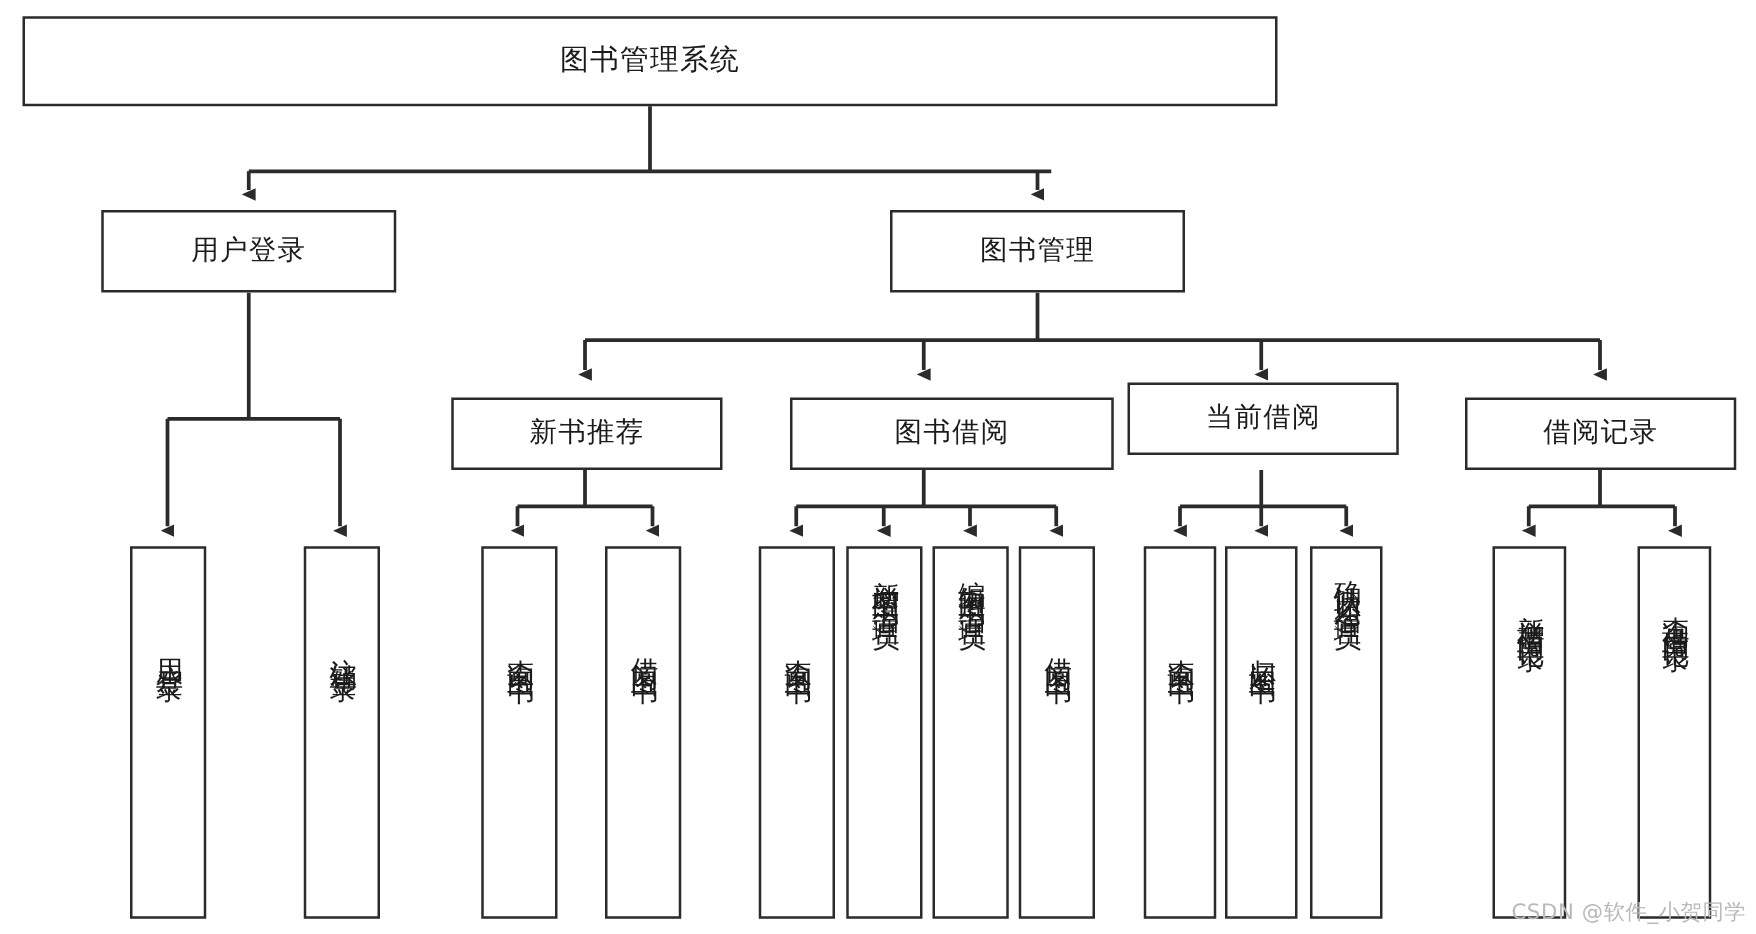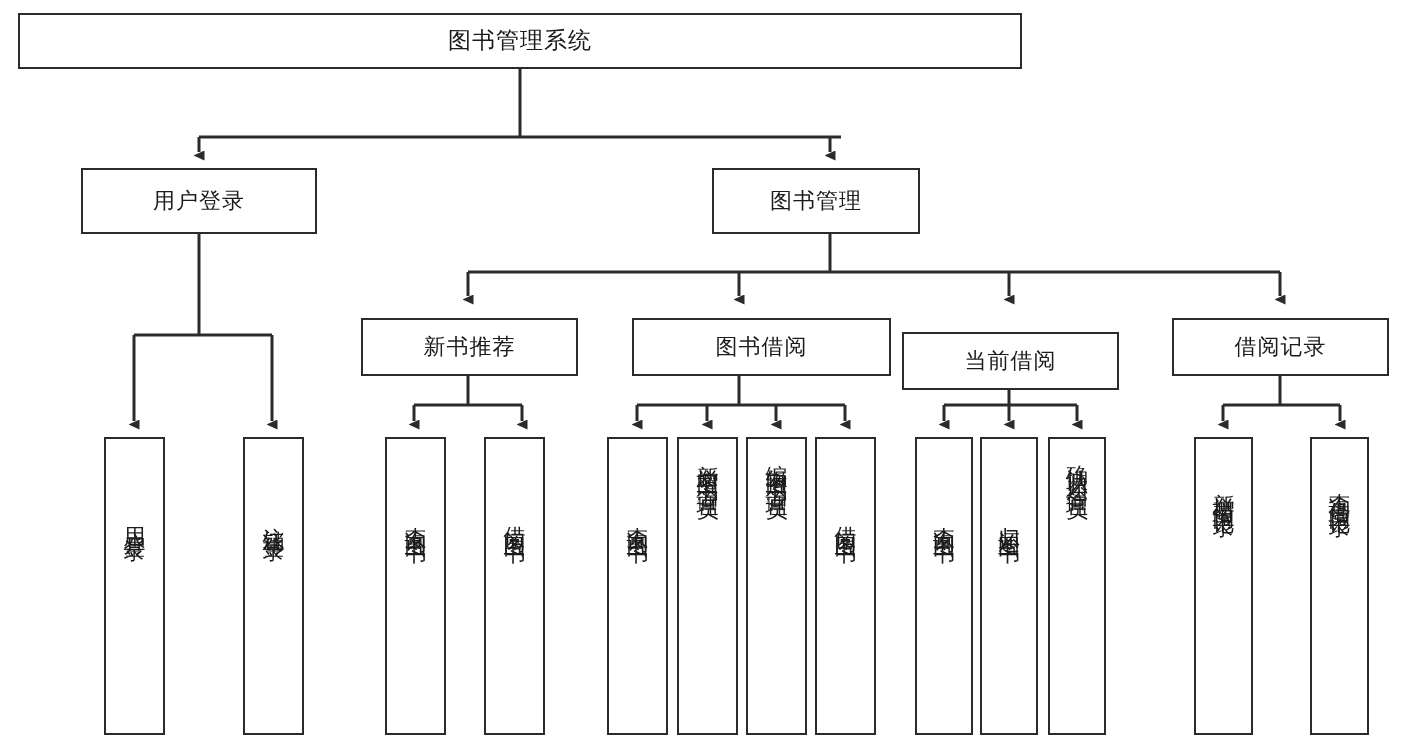--- a/index.html
+++ b/index.html
@@ -110,41 +110,41 @@
       <path d="M1009,405 L1009,421" marker-end="url(#arrow)"></path>
       <path d="M1077,405 L1077,421" marker-end="url(#arrow)"></path>
 
       <path d="M1280,376 L1280,405"></path>
       <path d="M1223,405 L1340,405"></path>
       <path d="M1223,405 L1223,421" marker-end="url(#arrow)"></path>
       <path d="M1340,405 L1340,421" marker-end="url(#arrow)"></path>
     </g>
   </svg>
 
-  <div class="node h" id="n-root" style="left:18px;top:13px;width:1004px;height:56px;">
+  <div class="node h" id="n-root" style="left:18px;top:13px;width:1004px;height:72px;">
     <span class="label">图书管理系统</span>
   </div>
 
   <div class="node h" style="left:81px;top:168px;width:236px;height:66px;">
     <span class="label">用户登录</span>
   </div>
 
-  <div class="node h" style="left:712px;top:168px;width:208px;height:66px;">
+  <div class="node h" style="left:712px;top:168px;width:236px;height:66px;">
     <span class="label">图书管理</span>
   </div>
 
   <div class="node h" style="left:361px;top:318px;width:217px;height:58px;align-items:center;">
     <span class="label">新书推荐</span>
   </div>
 
   <div class="node h" style="left:632px;top:318px;width:259px;height:58px;">
     <span class="label">图书借阅</span>
   </div>
 
-  <div class="node h" style="left:902px;top:332px;width:217px;height:58px;">
+  <div class="node h" style="left:902px;top:306px;width:217px;height:58px;">
     <span class="label">当前借阅</span>
   </div>
 
   <div class="node h" style="left:1172px;top:318px;width:217px;height:58px;">
     <span class="label">借阅记录</span>
   </div>
 
   <div class="node v" style="left:104px;top:437px;width:61px;height:298px;padding-top:70px;">
     <span class="label">用户登录</span>
   </div>
@@ -190,14 +190,15 @@
   </div>
 
   <div class="node v" style="left:1194px;top:437px;width:59px;height:298px;padding-top:36px;">
     <span class="label">新增借阅记录</span>
   </div>
 
   <div class="node v" style="left:1310px;top:437px;width:59px;height:298px;padding-top:36px;">
     <span class="label">查询借阅记录</span>
   </div>
 
+  <div id="watermark">CSDN @软件_小贺同学</div>
 
 </div>
 
 </body></html>

